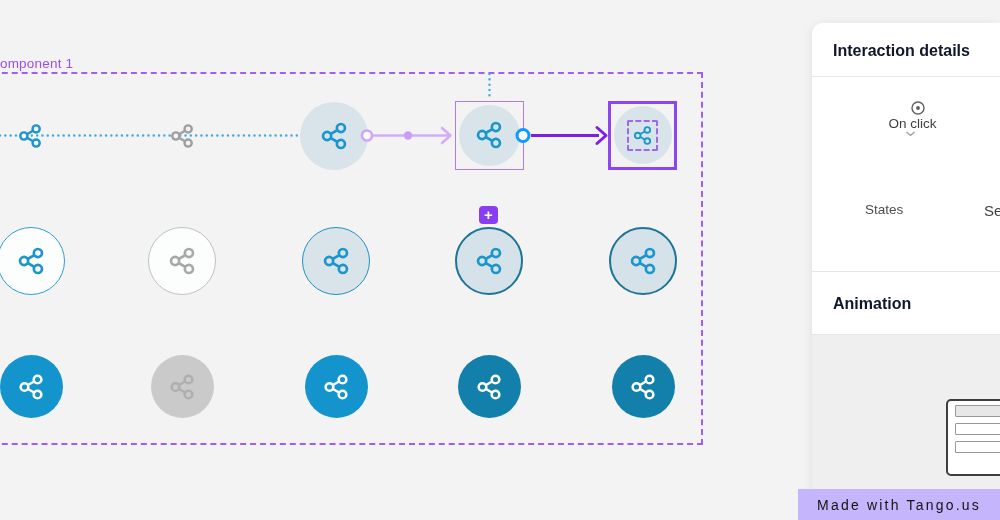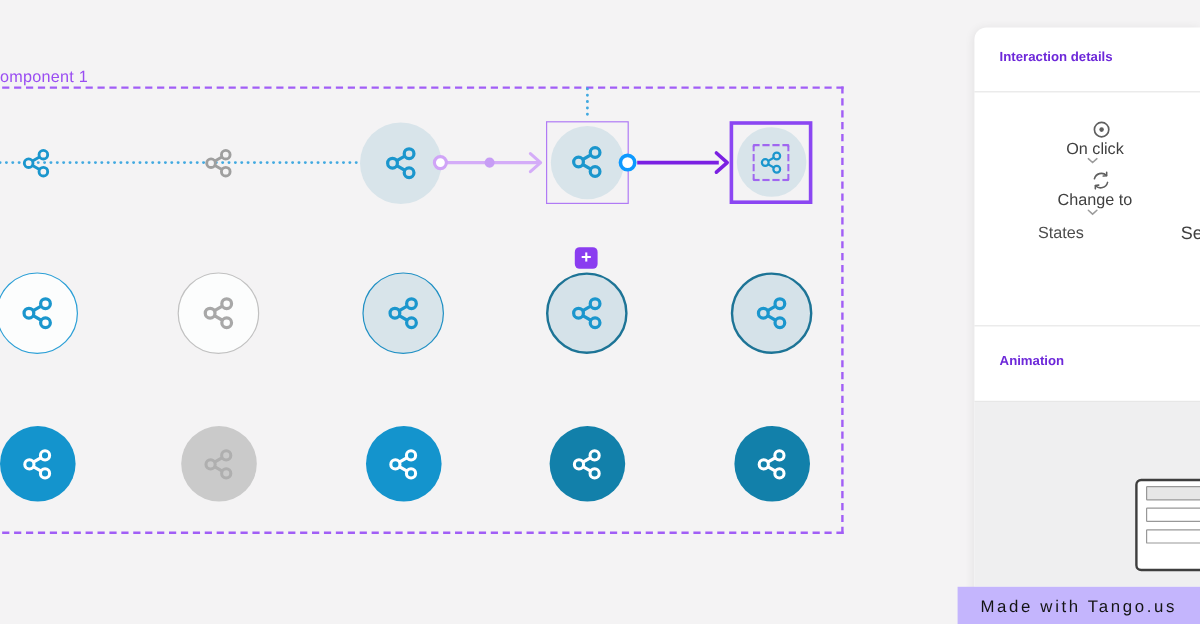--- a/index.html
+++ b/index.html
@@ -60,32 +60,32 @@
   .plus-badge{
     position:absolute;left:479px;top:206px;width:19px;height:18px;z-index:4;
     background:#8a3cf0;border-radius:4px;color:#fff;font-size:15px;font-weight:700;
     display:flex;align-items:center;justify-content:center;line-height:1;padding-bottom:1px;box-sizing:border-box;
   }
   
   .panel{
     position:absolute;left:812px;top:23px;width:188px;height:497px;background:#fff;
     border-top-left-radius:10px;box-shadow:-1px 1px 8px rgba(0,0,0,.07);z-index:5;
   }
-  .panel-title{position:absolute;left:21px;font-size:11px;font-weight:700;color:#6d28d9;white-space:nowrap;}
+  .panel-title{position:absolute;left:21px;font-size:16px;font-weight:700;color:#0f172a;white-space:nowrap;}
   .t-main{top:19px;}
   .t-anim{top:272px;}
   .divider{position:absolute;left:0;width:188px;height:1px;background:#e7e7e7;}
   .d1{top:53px;}.d2{top:248px;}.d3{top:311px;}
   .prow{position:absolute;left:0;width:188px;height:22px;display:flex;align-items:center;flex-direction:column;}
   .r-onclick{top:77px;}
   .r-changeto{top:119px;}
   .picon{width:17px;height:17px;margin-left:23px;display:flex;align-items:center;justify-content:center;}
   .plabel{margin-left:13px;font-size:13.5px;color:#3f3f3f;white-space:nowrap;}
   .chev{margin-left:9px;display:flex;align-items:center;}
-  .subrow{position:absolute;left:0;width:172px;height:20px;}
+  .subrow{position:absolute;left:0;width:172px;height:20px;margin-top:16px;}
   .r-states{top:163px;}
   .r-style{top:205px;}
   .sublabel{position:absolute;left:53px;font-size:13.5px;color:#4c4c4c;white-space:nowrap;}
   .subvalue{position:absolute;left:172px;font-size:15px;color:#3f3f3f;white-space:nowrap;}
   .panel-lower{position:absolute;left:0;top:312px;width:188px;height:154px;background:#efeff0;}
   .thumb{
     position:absolute;left:134px;top:64px;width:78px;height:77px;background:#fff;
     border:2px solid #3e3e3e;border-radius:5px;box-sizing:border-box;
   }
   .bar{position:absolute;left:7px;width:70px;height:12px;box-sizing:border-box;border:1.5px solid #989898;border-radius:1px;background:#fff;}
@@ -298,38 +298,20 @@
         </svg>
     </span>
     <span class="plabel">On click</span>
     <span class="chev">
       <svg viewBox="0 0 10 6" width="9" height="6">
           <path d="M1 1 L5 4.6 L9 1" fill="none" stroke="#9b9b9b" stroke-width="1.4" stroke-linecap="round"></path>
         </svg>
     </span>
   </div>
 
-  <div class="prow r-changeto">
-    <span class="picon">
-      <svg viewBox="0 0 18 18" width="17" height="17">
-        <g fill="none" stroke="#5f5f5f" stroke-width="1.4" stroke-linecap="round" stroke-linejoin="round">
-          <path d="M3.2 7.4 A6.3 6.3 0 0 1 13.8 4.5"></path>
-          <path d="M14 1.7 L14 4.7 L11 5"></path>
-          <path d="M14.8 10.6 A6.3 6.3 0 0 1 4.2 13.5"></path>
-          <path d="M4 16.3 L4 13.3 L7 13"></path>
-        </g>
-      </svg>
-    </span>
-    <span class="plabel">Change to</span>
-    <span class="chev">
-      <svg viewBox="0 0 10 6" width="9" height="6">
-          <path d="M1 1 L5 4.6 L9 1" fill="none" stroke="#9b9b9b" stroke-width="1.4" stroke-linecap="round"></path>
-        </svg>
-    </span>
-  </div>
 
   <div class="subrow r-states">
     <span class="sublabel">States</span>
     <span class="subvalue">Se</span>
   </div>
 
   <div class="divider d2"></div>
   <div class="panel-title t-anim">Animation</div>
   <div class="divider d3"></div>
 

